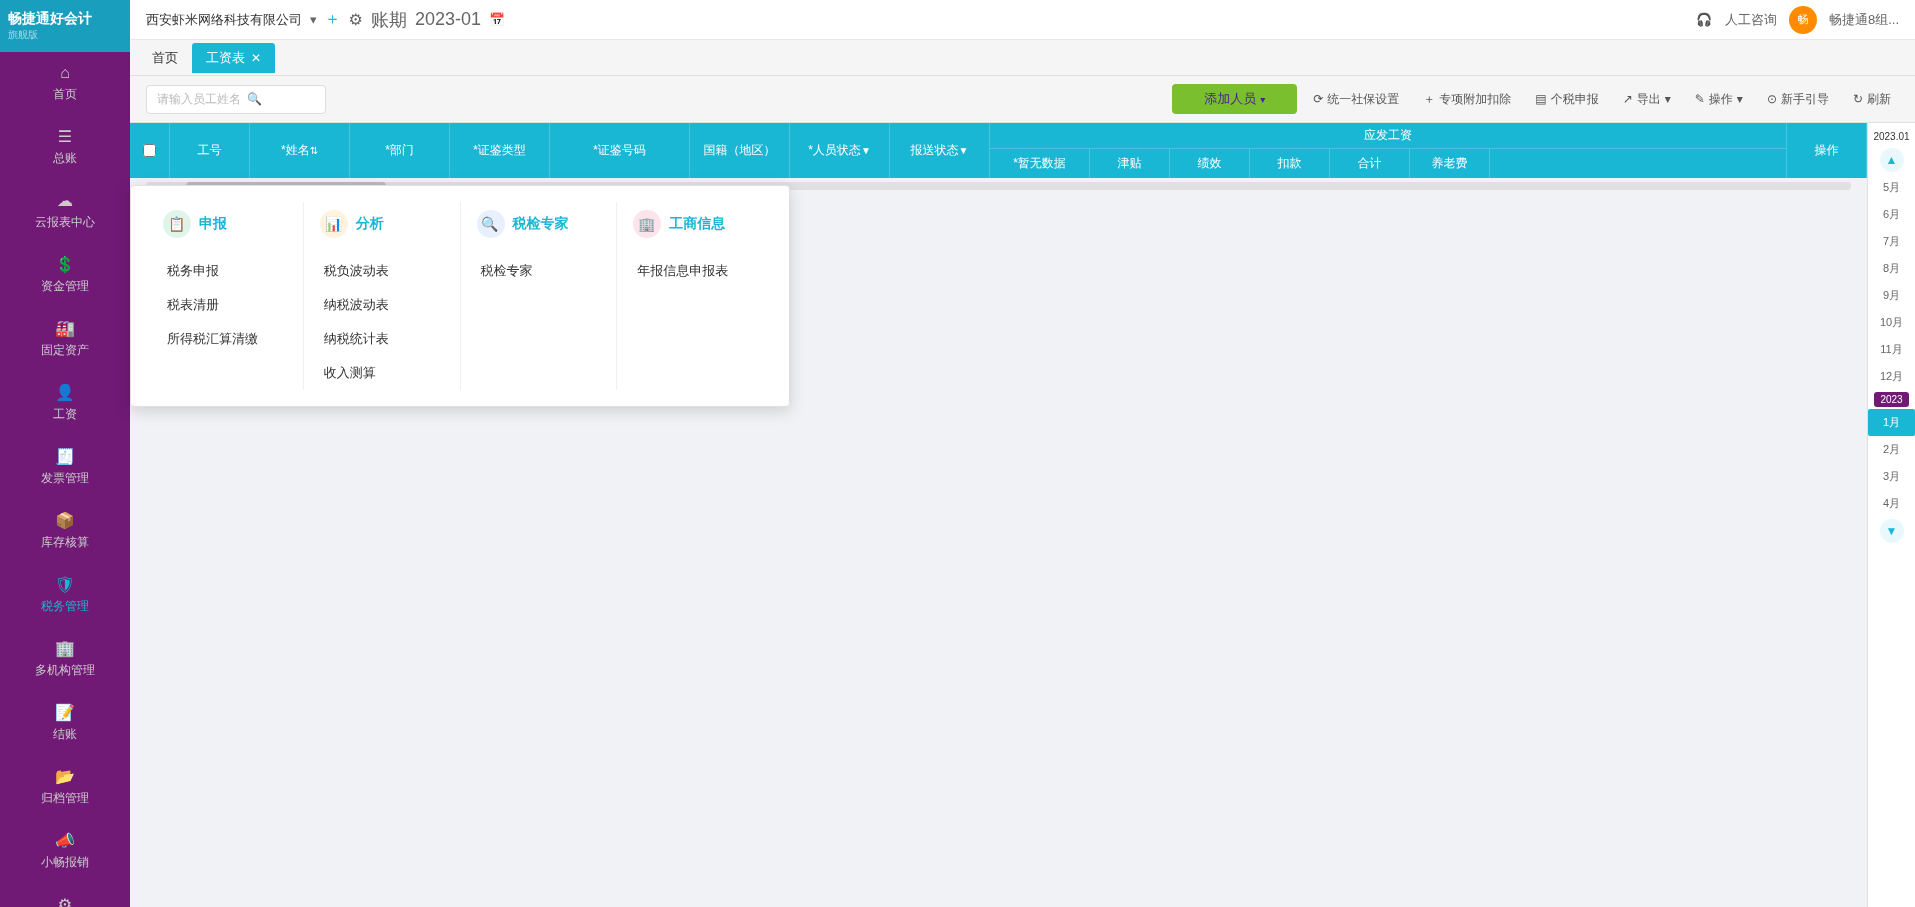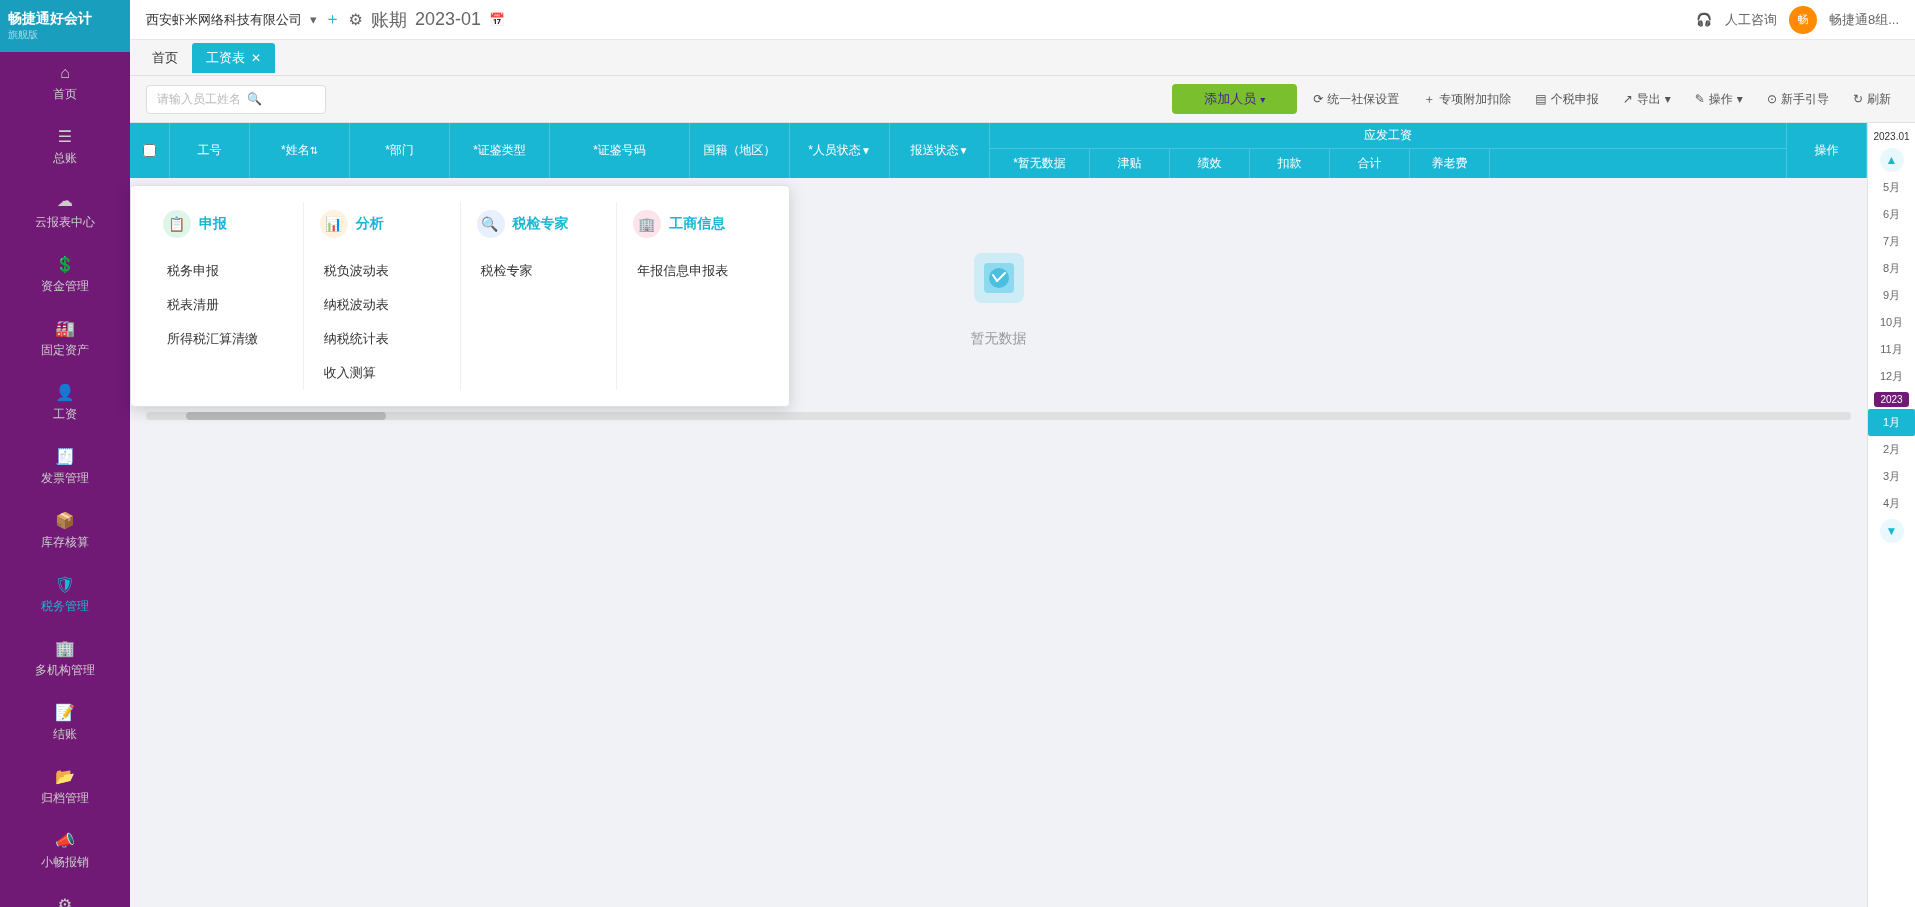--- a/index.html
+++ b/index.html
@@ -284,30 +284,20 @@
             <div class="th th-sub th-pension">
               <span>养老费</span>
             </div>
           </div>
         </div>
         <div class="th th-operate">
           <span>操作</span>
         </div>
       </div>
 
-      <div class="empty-state">
-        <svg class="empty-icon" viewBox="0 0 80 80" fill="none">
-          <rect x="15" y="15" width="50" height="50" rx="8" fill="#b8e8f5" opacity="0.6"></rect>
-          <rect x="25" y="25" width="30" height="30" rx="4" fill="#7dd4ed" opacity="0.8"></rect>
-          <circle cx="40" cy="40" r="10" fill="#4ac0de"></circle>
-          <line x1="34" y1="37" x2="38" y2="43" stroke="white" stroke-width="2" stroke-linecap="round"></line>
-          <line x1="38" y1="43" x2="46" y2="35" stroke="white" stroke-width="2" stroke-linecap="round"></line>
-        </svg>
-        <span>暂无数据</span>
-      </div>
 
       <div class="scrollbar-indicator">
         <div class="scrollbar-thumb"></div>
       </div>
     </div>
 
     <div class="calendar-panel">
       <div class="cal-header">2023.01</div>
       <div class="cal-nav">▲</div>
       <div class="cal-month">5月</div>

